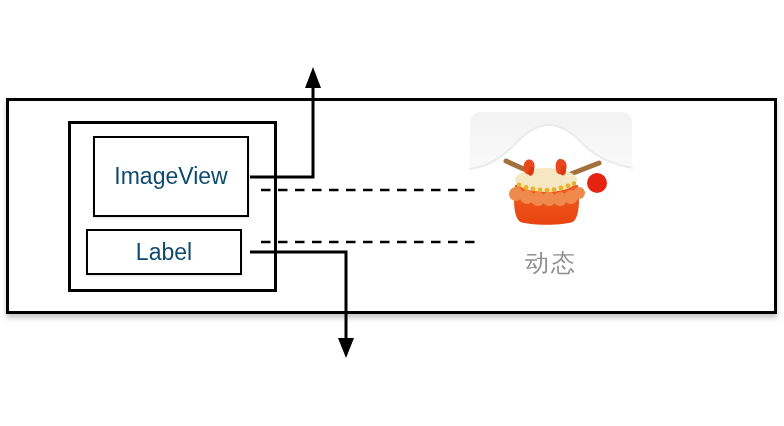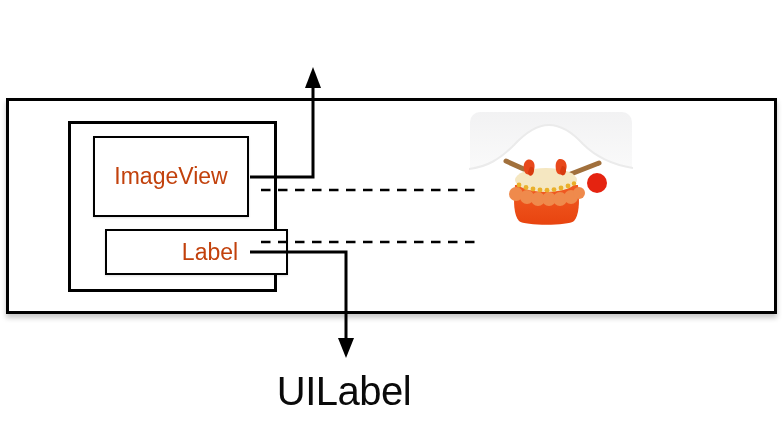--- a/index.html
+++ b/index.html
@@ -18,25 +18,25 @@
     border:3px solid #000;background:#fff;
     box-shadow:0 4px 5px rgba(0,0,0,0.22);
   }
   .cell-container{
     position:absolute;left:68px;top:121px;width:203px;height:165px;
     border:3px solid #000;background:#fff;
   }
   .sub-box{
     position:absolute;border:2.5px solid #000;background:#fff;
     display:flex;align-items:center;justify-content:center;
-    font-size:23px;color:#c2410c;
+    font-size:23px;color:#0c4a6e;
     box-shadow:0 1px 2px rgba(0,0,0,0.12);
   }
   .imageview-box{left:93px;top:136px;width:152px;height:77px;}
-  .label-box{left:105px;top:229px;width:152px;height:42px;padding-left:27px;}
+  .label-box{left:86px;top:229px;width:152px;height:42px;}
   .overlay-svg{position:absolute;left:0;top:0;width:784px;height:426px;pointer-events:none;}
   .thumb{position:absolute;left:469px;top:111px;width:164px;height:130px;}
   .caption{
     position:absolute;left:469px;top:247px;width:164px;text-align:center;
     font-size:24px;letter-spacing:2px;color:#8f8f8f;
   }
 </style>
 </head>
 <body>
 
@@ -104,28 +104,28 @@
     <g fill="#e8481b">
       <path d="M58,49 C64,47 67,53 65,59 C63,65 56,65 55,59 C54,54 55,51 58,49 Z"></path>
       <path d="M61,56 C65,55 66,60 64,63 C62,66 59,65 59,61 Z" fill="#d83a0e"></path>
       <path d="M90,48 C96,47 99,53 97,59 C95,65 88,65 87,59 C86,53 87,50 90,48 Z"></path>
       <path d="M93,55 C97,55 98,60 96,63 C94,66 91,64 91,60 Z" fill="#d83a0e"></path>
     </g>
 
     <circle cx="128" cy="72" r="10" fill="#e52310"></circle>
   </svg>
 
+  <div class="caption">动态</div>
 
   <svg class="overlay-svg" viewBox="0 0 784 426">
 
     <polyline points="250,177 313,177 313,86" fill="none" stroke="#000" stroke-width="3"></polyline>
     <polygon points="313,67 305,88 321,88" fill="#000"></polygon>
 
     <polyline points="250,252 346,252 346,340" fill="none" stroke="#000" stroke-width="3"></polyline>
     <polygon points="346,358 338,338 354,338" fill="#000"></polygon>
 
     <line x1="261" y1="190" x2="478" y2="190" stroke="#000" stroke-width="2.6" stroke-dasharray="9.5,7.5"></line>
     <line x1="261" y1="242" x2="478" y2="242" stroke="#000" stroke-width="2.6" stroke-dasharray="9.5,7.5"></line>
   </svg>
 
-  <div class="big-label bottom-label">UILabel</div>
 
 </div>
 
 </body></html>

